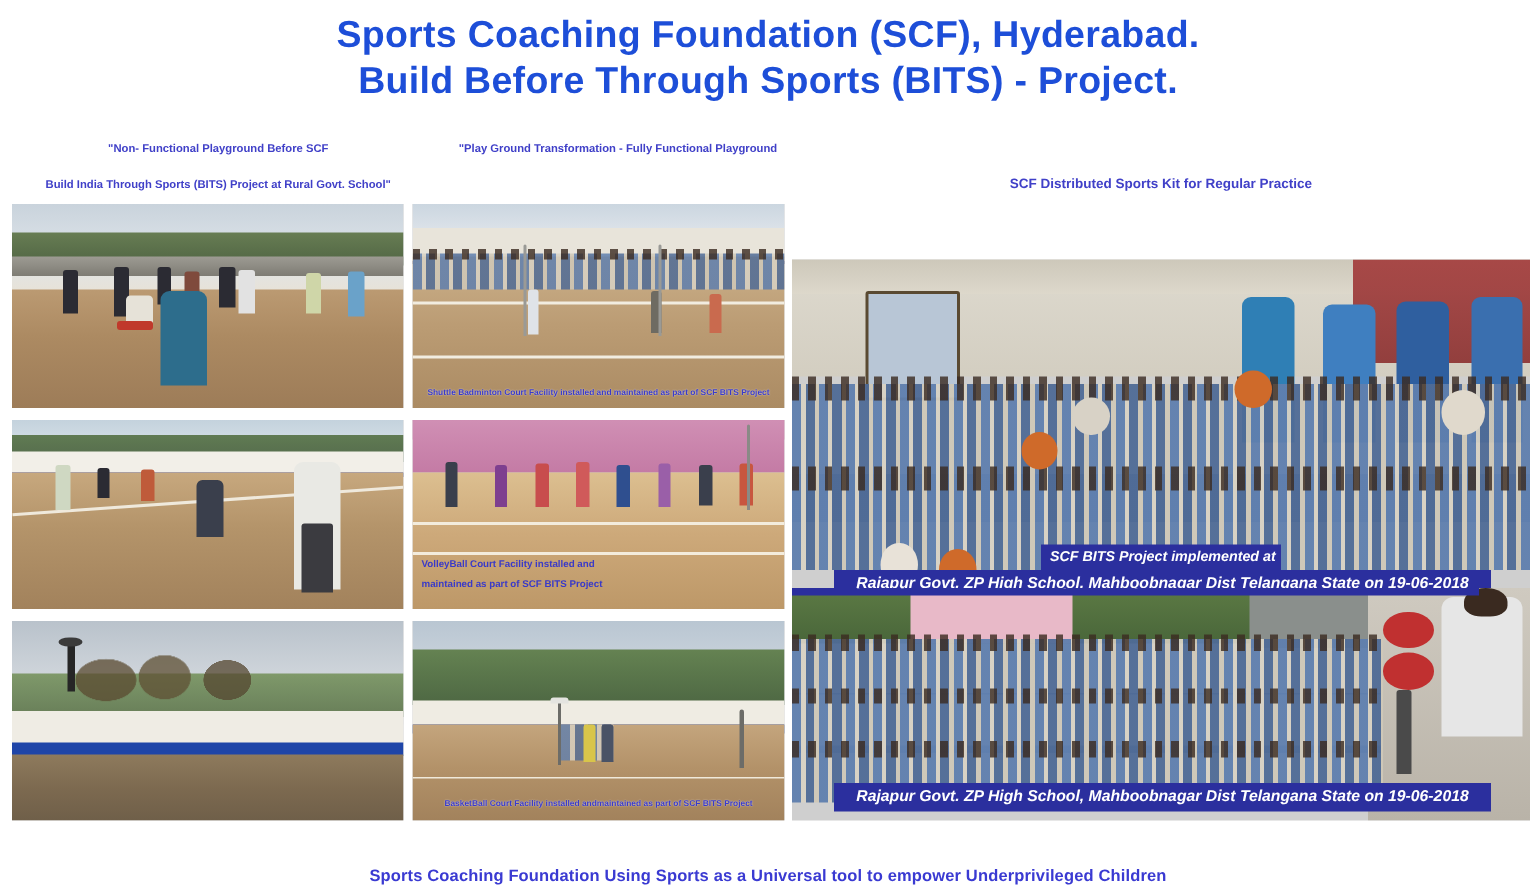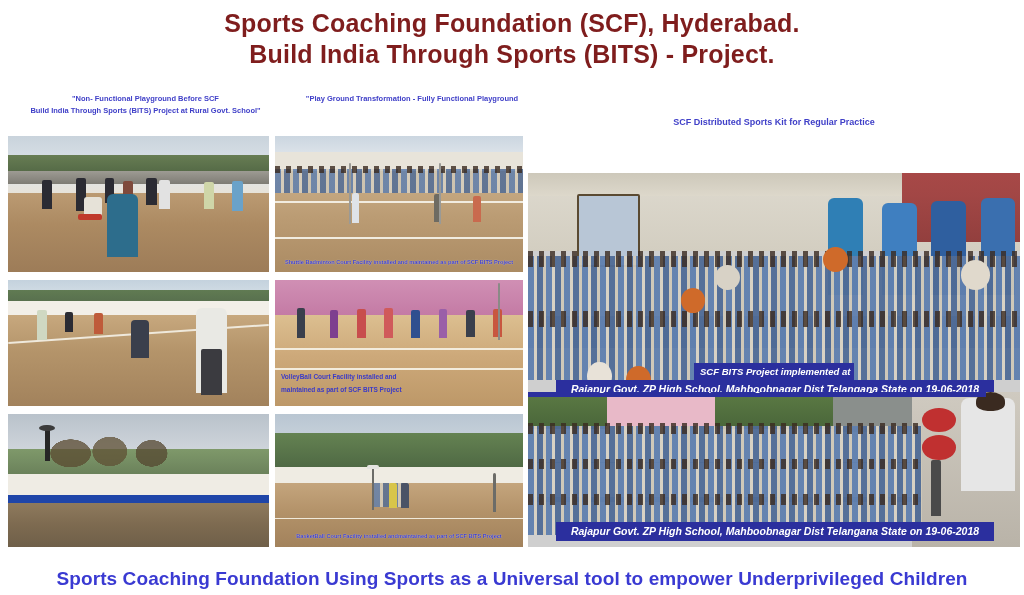--- a/index.html
+++ b/index.html
@@ -29,35 +29,35 @@
     left: 0;
     width: 1024px;
     text-align: center;
     color: #2e7d15;
   }
   .title-line {
     font-size: 25px;
     font-weight: bold;
     line-height: 31px;
     letter-spacing: 0.2px;
-    color: #7f1d1d;
+    color: #1d4ed8;
     white-space: nowrap;
   }
 
   
   .cap-col {
     position: absolute;
     color: #4040c8;
     font-size: 7.5px;
     line-height: 11px;
     text-align: center;
     font-weight: bold;
   }
   .cap-col .l1 { display: block; }
-  .cap-col .l2 { display: block; margin-top: 1px; }
+  .cap-col .l2 { display: block; margin-top: 13px; }
 
   #cap-left  { left: 8px;   top: 93px;  width: 275px; }
   #cap-mid   { left: 272px; top: 93px;  width: 280px; }
   #cap-right {
     left: 528px; top: 117px; width: 492px;
     font-size: 9px;
   }
 
   
   .photo {
@@ -143,33 +143,33 @@
   }
 
   
   .footer {
     position: absolute;
     left: 0;
     bottom: 5px;
     width: 1024px;
     text-align: center;
     color: #3a3ad2;
-    font-size: 19px;
+    font-size: 11px;
     font-weight: bold;
     letter-spacing: .1px;
   }
 </style>
 </head>
 <body>
 
 <div class="poster">
 
   <div class="title-block">
     <div class="title-line">Sports Coaching Foundation (SCF), Hyderabad.</div>
-    <div class="title-line">Build India Through Sports (BITS) - Project.</div>
+    <div class="title-line">Build Before Through Sports (BITS) - Project.</div>
   </div>
 
   <div class="cap-col" id="cap-left">
     <span class="l1">"Non- Functional Playground Before SCF</span>
     <span class="l2">Build India Through Sports (BITS) Project at Rural Govt. School"</span>
   </div>
 
   <div class="cap-col" id="cap-mid">
     <span class="l1">"Play Ground Transformation - Fully Functional Playground</span>
   </div>

